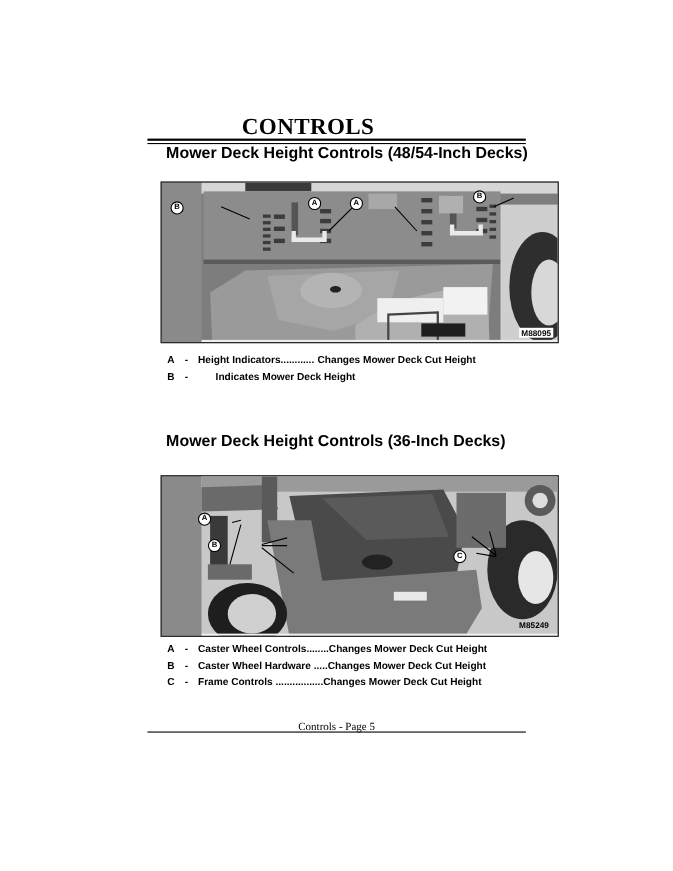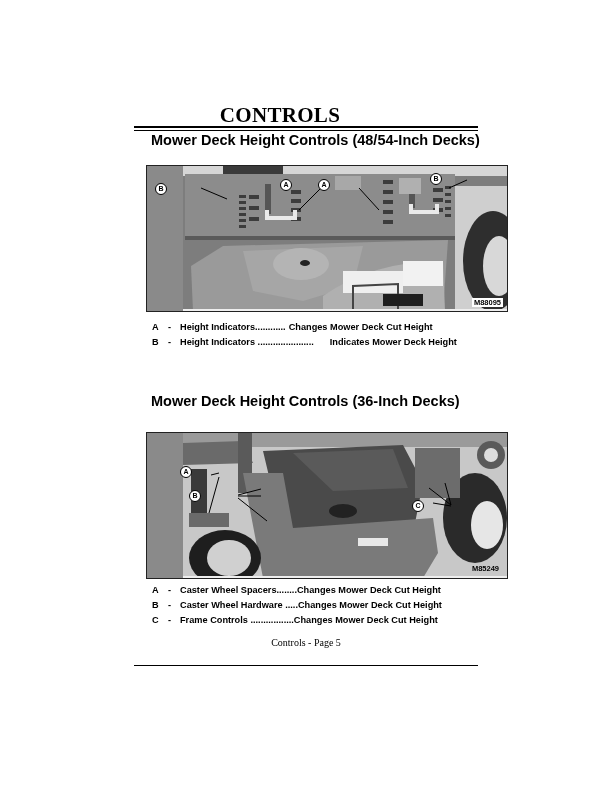--- a/index.html
+++ b/index.html
@@ -10,21 +10,21 @@
   .rule-thin { left:134px; width:344px; top:130px; height:1px; background:#000; }
   .h2 { left:151px; font-family:"Liberation Sans", sans-serif; font-weight:bold; font-size:14.5px; color:#000; }
   .photo { left:146px; width:324px; border:1px solid #222; overflow:hidden; background:#8a8a8a;padding-left:36px; }
   .callout { width:10px; height:10px; border-radius:50%; background:#fff; border:1px solid #000; font-family:"Liberation Sans", sans-serif; font-weight:bold; font-size:7px; line-height:10px; text-align:center; color:#000; }
   .mcode { font-family:"Liberation Sans", sans-serif; font-weight:bold; font-size:7.5px; color:#000; background:#fff; padding:0 2px; }
   .legend { left:152px; font-family:"Liberation Sans", sans-serif; font-weight:bold; font-size:9.2px; color:#000; }
   .legend .row { height:15px; display:flex; white-space:nowrap; }
   .legend .letter { width:16px; }
   .legend .dash { width:12px; }
   .footer-rule { left:134px; width:344px; top:665px; height:1px; background:#000; }
-  .footer { left:0; width:612px; top:637px; text-align:center; font-family:"Liberation Serif", serif; font-size:10px; color:#000; }
+  .footer { left:0; width:612px; top:656px; text-align:center; font-family:"Liberation Serif", serif; font-size:10px; color:#000; }
   svg { display:block; }
 </style>
 </head>
 <body>
 
 <div class="abs title">CONTROLS</div>
 <div class="abs rule-thick"></div>
 <div class="abs rule-thin"></div>
 
 <div class="abs h2" style="top:132px;">Mower Deck Height Controls (48/54-Inch Decks)</div>
@@ -106,21 +106,20 @@
 <div class="abs legend" style="top:322px;">
   <div class="row">
     <span class="letter">A</span>
     <span class="dash">-</span>
     <span>Height Indicators............</span>
     <span style="margin-left:3px;">Changes Mower Deck Cut Height</span>
   </div>
   <div class="row">
     <span class="letter">B</span>
     <span class="dash">-</span>
-    <span>Height Indicators ......................</span>
     <span style="margin-left:16px;">Indicates Mower Deck Height</span>
   </div>
 </div>
 
 <div class="abs h2" style="top:393px;">Mower Deck Height Controls (36-Inch Decks)</div>
 
 <div class="abs photo" style="top:432px; height:145px;">
   <svg width="324" height="145" viewBox="0 0 324 145">
     <rect x="0" y="0" width="324" height="145" fill="#c8c8c8"></rect>
     <rect x="0" y="0" width="324" height="14" fill="#9a9a9a"></rect>
@@ -161,21 +160,21 @@
   <div class="abs callout" style="left:33px; top:33px;">A</div>
   <div class="abs callout" style="left:42px; top:57px;">B</div>
   <div class="abs callout" style="left:265px; top:67px;">C</div>
   <div class="abs mcode" style="right:6px; bottom:5px; background:transparent;">M85249</div>
 </div>
 
 <div class="abs legend" style="top:585px;">
   <div class="row">
     <span class="letter">A</span>
     <span class="dash">-</span>
-    <span>Caster Wheel Spacers........</span>
+    <span>Caster Wheel Controls........</span>
     <span>Changes Mower Deck Cut Height</span>
   </div>
   <div class="row">
     <span class="letter">B</span>
     <span class="dash">-</span>
     <span>Caster Wheel Hardware .....</span>
     <span>Changes Mower Deck Cut Height</span>
   </div>
   <div class="row">
     <span class="letter">C</span>

